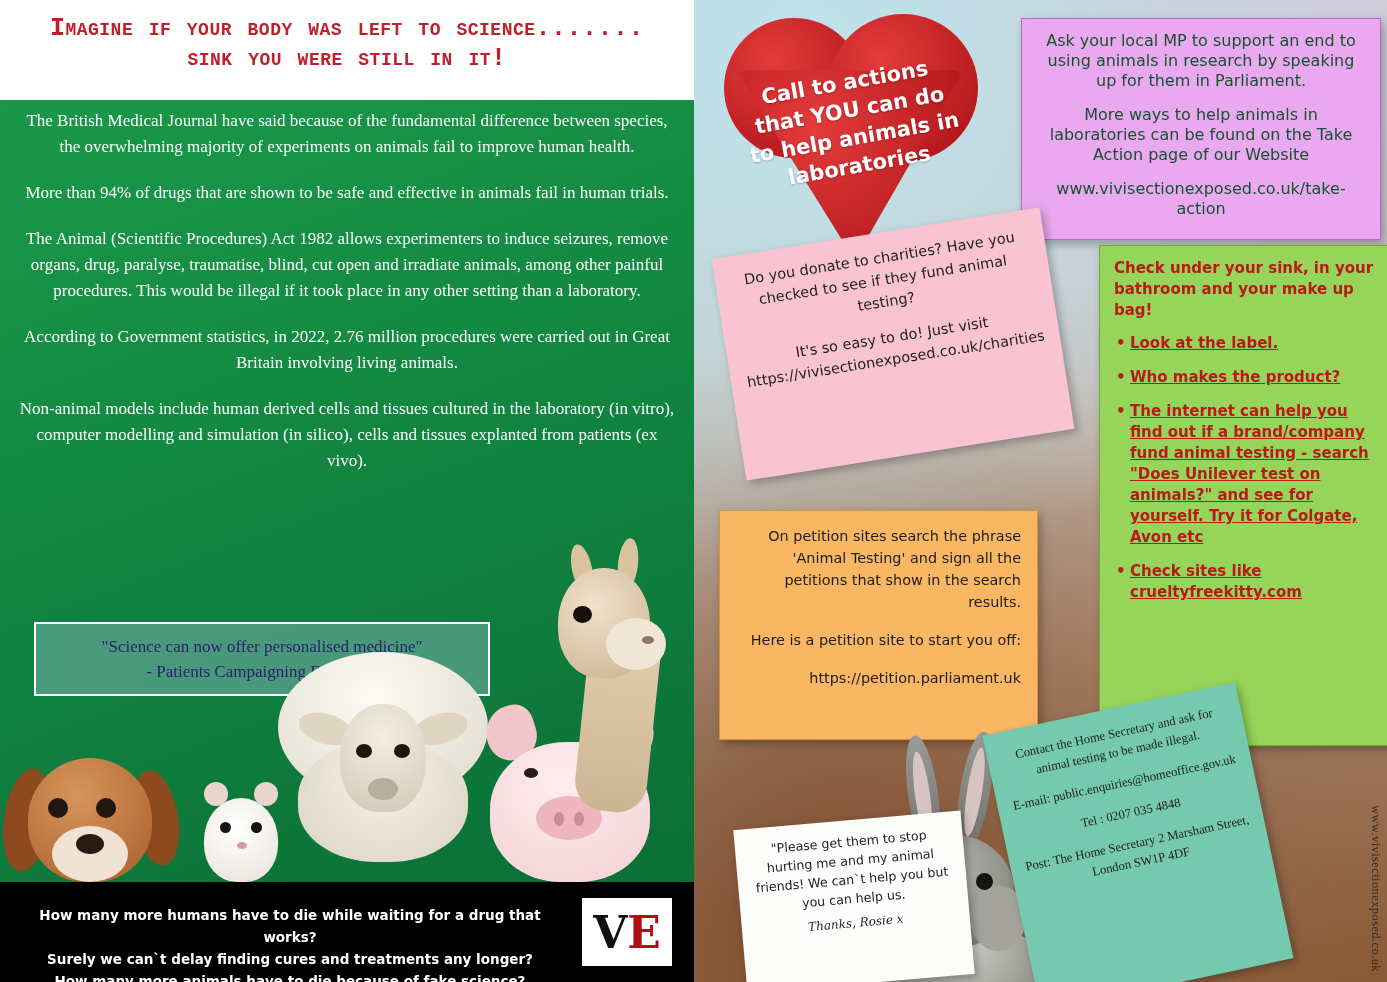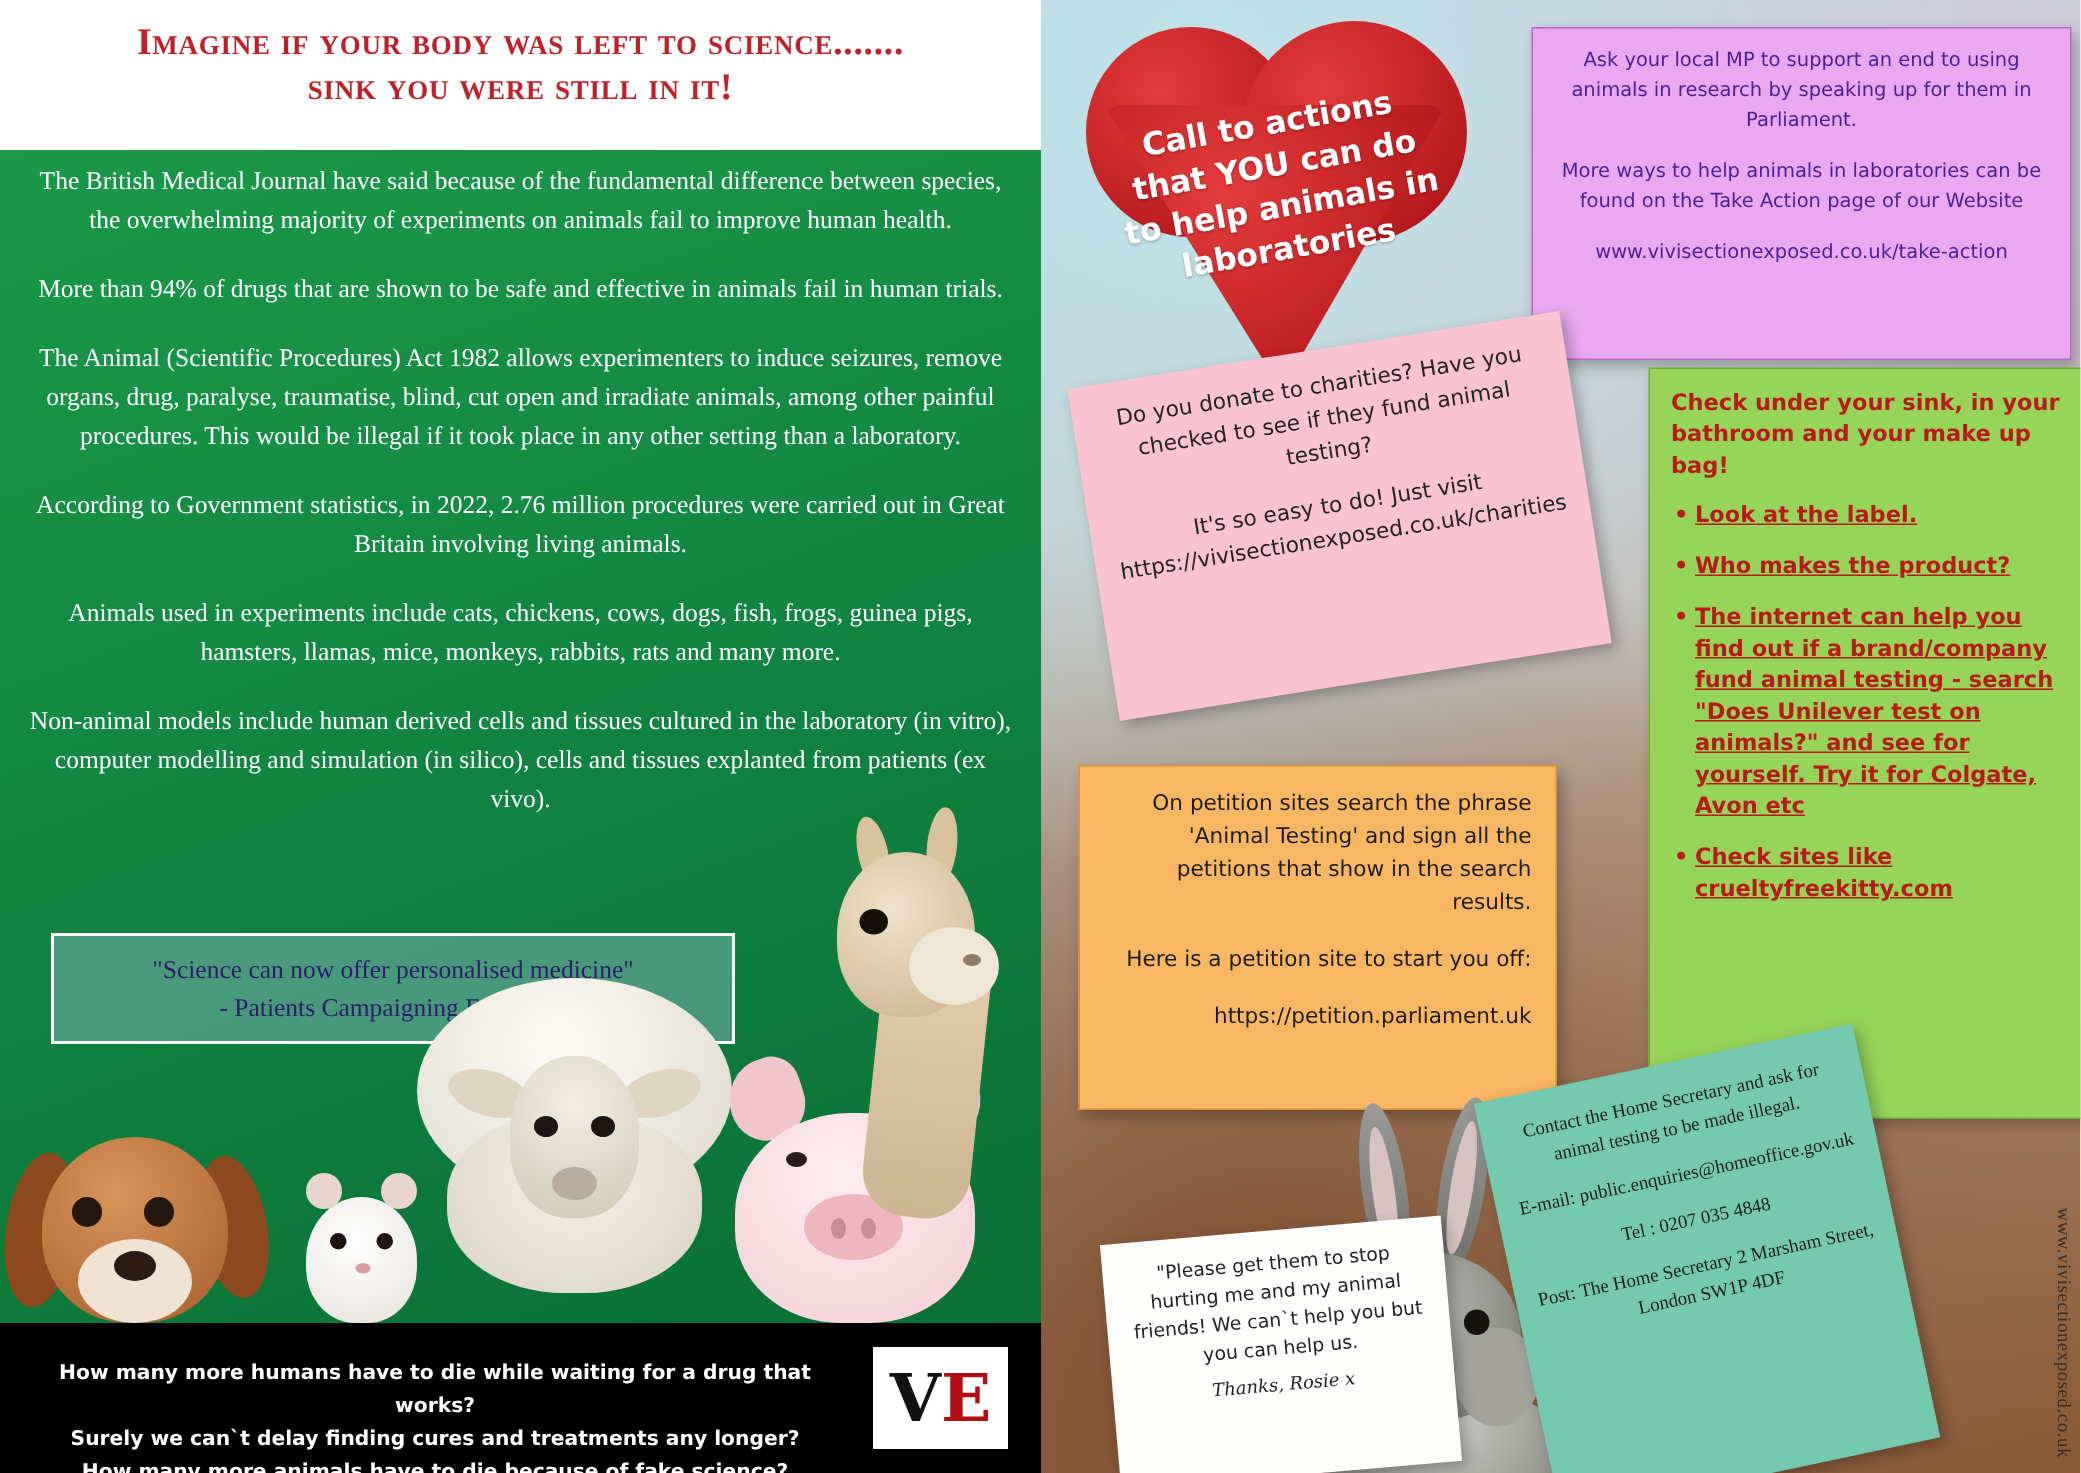--- a/index.html
+++ b/index.html
@@ -13,21 +13,21 @@
   
   .left{
     position:absolute;left:0;top:0;width:694px;height:982px;
     background:linear-gradient(160deg,#1b9b4a 0%,#179146 25%,#0f7f3e 60%,#0a6b34 100%);
     overflow:hidden;
   }
   .left-header{
     position:absolute;left:0;top:0;width:694px;height:100px;background:#ffffff;
   }
   .headline{
-    font-family:Liberation Serif, serif;
+    font-family:Liberation Mono, monospace;
     color:#c0202a;font-weight:bold;letter-spacing:0.5px;
     text-align:center;font-size:25px;line-height:30px;
     padding-top:14px;
     font-variant:small-caps;
   }
   .headline .l2{display:block;}
 
   .body-text{
     position:absolute;left:16px;top:108px;width:662px;
     color:#ffffff;text-align:center;font-size:17px;line-height:26px;
@@ -137,21 +137,21 @@
     position:absolute;left:40px;top:58px;width:220px;text-align:center;
     color:#ffffff;font-family:"DejaVu Sans", sans-serif;font-size:21px;line-height:28px;
     font-weight:bold;transform:rotate(-10deg);text-shadow:0 1px 2px rgba(0,0,0,.25);
   }
 
   .note{position:absolute;font-family:"DejaVu Sans", sans-serif;box-shadow:3px 4px 9px rgba(0,0,0,.28);}
 
   .note-mp{
     left:327px;top:18px;width:330px;min-height:196px;background:#e9a8ef;
     border:1px solid #b969c1;padding:12px 14px;
-    color:#4c1d95;font-size:13px;line-height:20px;text-align:center;
+    color:#14532d;font-size:16px;line-height:20px;text-align:center;
   }
   .note-mp p{margin:0 0 14px 0;}
   .note-mp p:last-child{margin-bottom:0;}
 
   .note-charities{
     left:33px;top:232px;width:300px;height:196px;background:#f9c3d2;
     transform:rotate(-9deg);padding:14px 16px;color:#222;
     font-size:14.5px;line-height:22px;text-align:center;
   }
   .note-charities .second{margin-top:14px;display:block;}
@@ -221,21 +221,20 @@
         <span>Imagine if your body was left to science.......</span>
         <span class="l2">sink you were still in it!</span>
       </div>
     </div>
 
     <div class="body-text">
       <p>The British Medical Journal have said because of the fundamental difference between species, the overwhelming majority of experiments on animals fail to improve human health.</p>
       <p>More than 94% of  drugs that are shown to be safe and effective in animals fail in human trials.</p>
       <p>The Animal (Scientific Procedures) Act 1982 allows experimenters to induce seizures, remove organs, drug, paralyse, traumatise, blind, cut open and irradiate animals, among other painful procedures. This would be illegal if it took place in any other setting than a laboratory.</p>
       <p>According to Government statistics, in 2022, 2.76 million procedures were carried out in Great Britain involving living animals.</p>
-      <p>Animals used in experiments include cats, chickens, cows, dogs, fish, frogs, guinea pigs, hamsters, llamas, mice, monkeys, rabbits, rats and many more.</p>
       <p>Non-animal models include human derived cells and tissues cultured in the laboratory (in vitro), computer modelling and simulation (in silico), cells and tissues explanted from patients (ex vivo).</p>
     </div>
 
     <div class="quote-box">
       <div>"Science can now offer personalised medicine"</div>
       <div>-  Patients Campaigning For Cures</div>
     </div>
 
     <div class="animals">
       <div class="animal dog">

